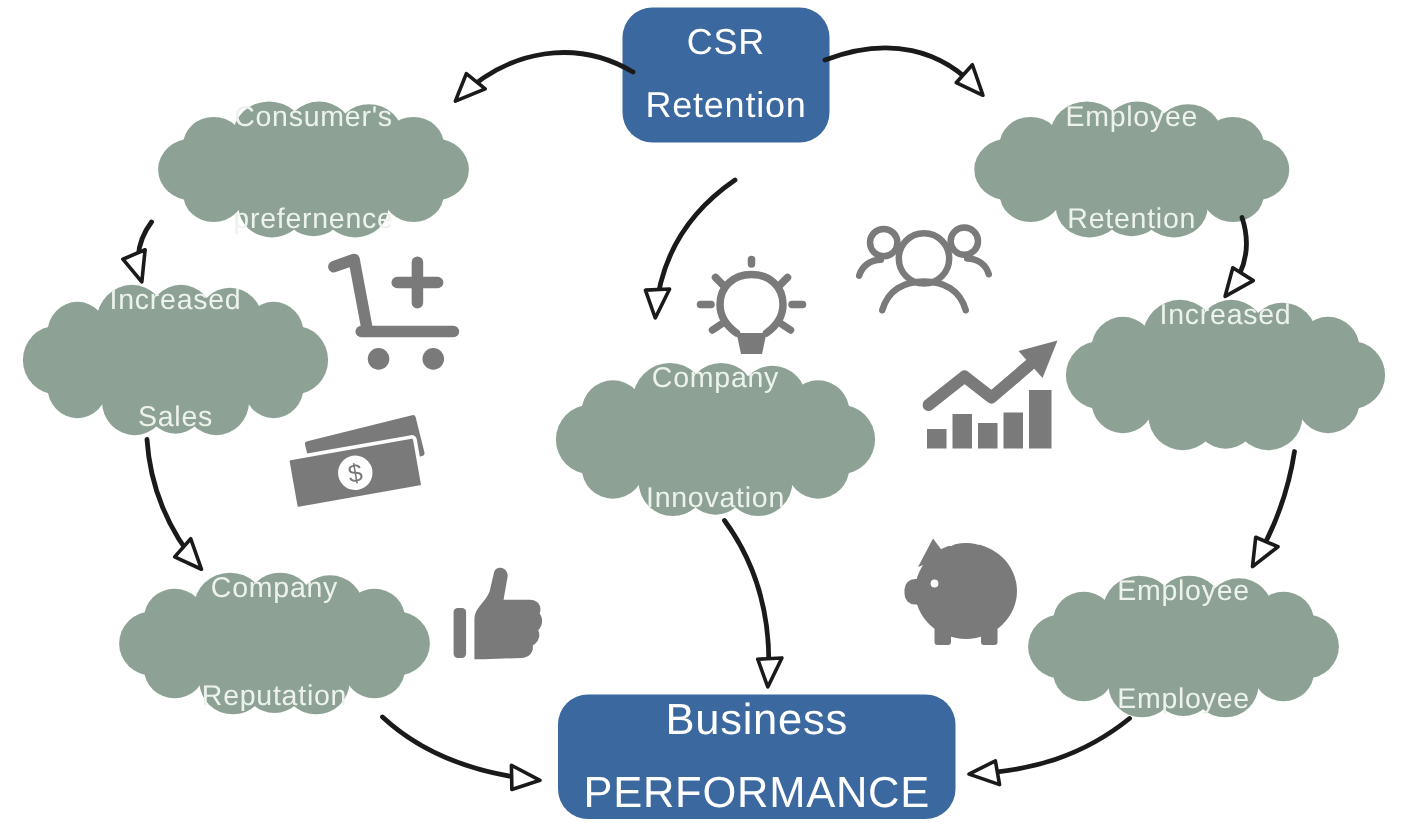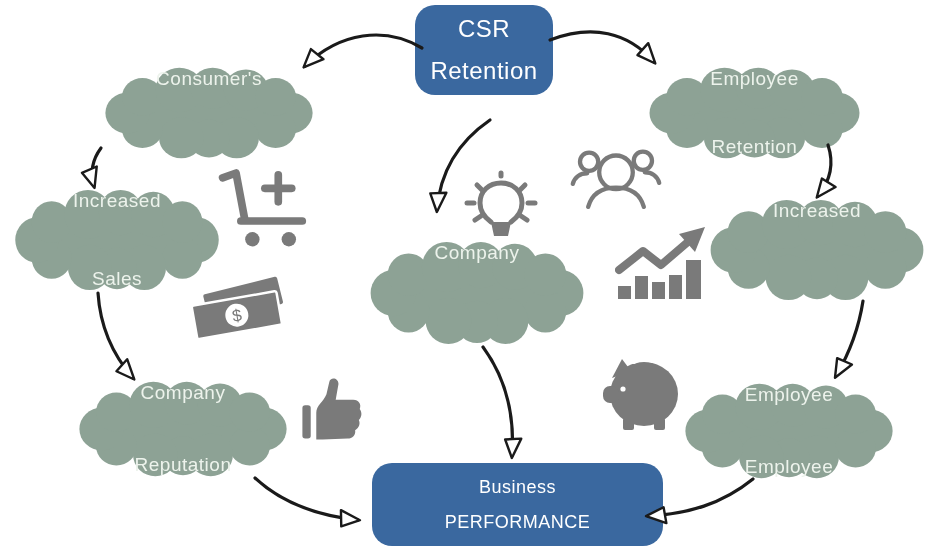--- a/index.html
+++ b/index.html
@@ -7,21 +7,21 @@
     position:relative;width:939px;height:557px;background:#ffffff;
     font-family:"Liberation Sans",sans-serif;overflow:hidden;
   }
   
   .nodebox{
     position:absolute;background:var(--box-fill,#3a689f);color:var(--box-text,#ffffff);
     border-radius:20px;display:flex;flex-direction:column;align-items:center;justify-content:center;
     text-align:left;letter-spacing:.5px;z-index:3;line-height:1.25;gap:12px;
   }
   #bx-csr{left:415px;top:5px;width:138px;height:90px;font-size:24px;}
-  #bx-business{left:372px;top:463px;width:291px;height:83px;font-size:18px;}
+  #bx-business{left:372px;top:463px;width:265px;height:83px;font-size:29px;}
   .cloud{position:absolute;z-index:3;}
   .cloud svg.cloud-shape{position:absolute;left:0;top:0;width:100%;height:100%;}
   .cloud-label{
     position:absolute;left:0;top:0;width:100%;height:100%;
     display:flex;flex-direction:column;align-items:center;justify-content:space-between;
     color:var(--cloud-text,#edf3ec);font-size:19px;letter-spacing:.5px;line-height:1.35;text-align:center;
   }
   #cl-consumers-preference{left:98px;top:66px;width:222px;height:94px;}
   #cl-employee-engagement{left:642px;top:66px;width:225px;height:94px;}
   #cl-increased-sales{left:8px;top:188px;width:218px;height:104px;}
@@ -94,20 +94,21 @@
     <div>Business</div>
     <div>PERFORMANCE</div>
   </div>
 
   <div class="cloud" id="cl-consumers-preference">
     <svg class="cloud-shape" viewBox="0 0 240 110" preserveAspectRatio="none" aria-hidden="true">
         <use href="#cloudShape" class="cloud-fill"></use>
       </svg>
     <div class="cloud-label">
       <div>Consumer's</div>
+      <div>prefernence</div>
     </div>
   </div>
   <div class="cloud" id="cl-employee-engagement">
     <svg class="cloud-shape" viewBox="0 0 240 110" preserveAspectRatio="none" aria-hidden="true">
         <use href="#cloudShape" class="cloud-fill"></use>
       </svg>
     <div class="cloud-label">
       <div>Employee</div>
       <div>Retention</div>
     </div>
@@ -128,20 +129,21 @@
     <div class="cloud-label">
       <div>Increased</div>
     </div>
   </div>
   <div class="cloud" id="cl-product-innovation">
     <svg class="cloud-shape" viewBox="0 0 240 110" preserveAspectRatio="none" aria-hidden="true">
         <use href="#cloudShape" class="cloud-fill"></use>
       </svg>
     <div class="cloud-label">
       <div>Company</div>
+      <div>Innovation</div>
     </div>
   </div>
   <div class="cloud" id="cl-company-reputation">
     <svg class="cloud-shape" viewBox="0 0 240 110" preserveAspectRatio="none" aria-hidden="true">
         <use href="#cloudShape" class="cloud-fill"></use>
       </svg>
     <div class="cloud-label">
       <div>Company</div>
       <div>Reputation</div>
     </div>

